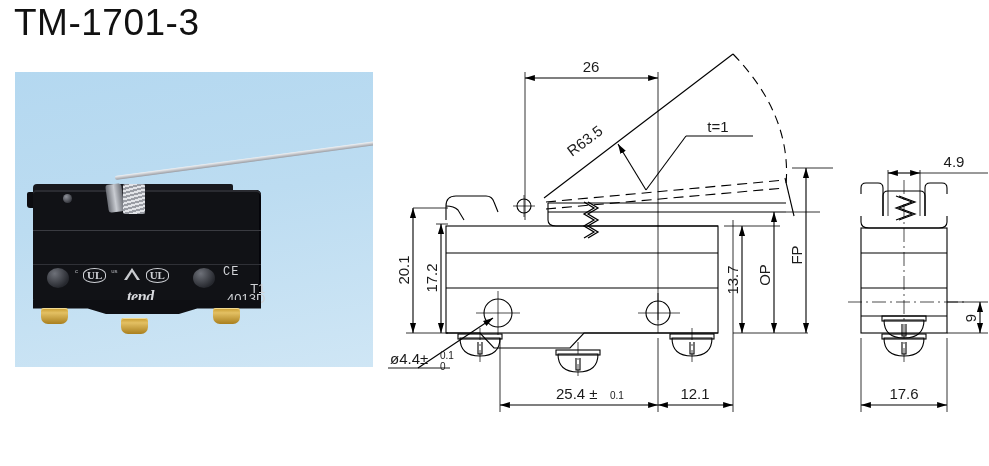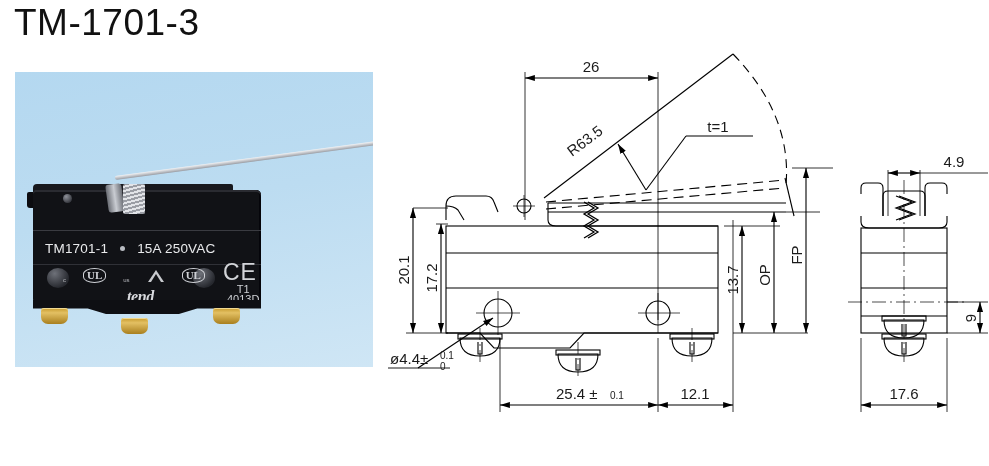--- a/index.html
+++ b/index.html
@@ -88,22 +88,22 @@
     white-space: nowrap;
   }
   .label-dot {
     width: 5px; height: 5px;
     border-radius: 50%;
     background: #b9bcc2;
     margin: 0 4px;
   }
   .marks-row {
     position: absolute;
-    left: 48px; top: 196px;
-    display: flex; align-items: flex-end; gap: 17px;
+    left: 60px; top: 196px;
+    display: flex; align-items: flex-start; gap: 5px;
   }
   .ul-mark {
     color: #cfd1d6;
     font-size: 11px;
     border: 1.4px solid #cfd1d6;
     border-radius: 50% / 42%;
     padding: 0px 3px;
     font-weight: 700;
     font-family: "Liberation Serif", serif;
     line-height: 1.15;
@@ -137,33 +137,33 @@
   .knob {
     position: absolute;
     width: 22px; height: 20px;
     border-radius: 50%;
     background: radial-gradient(circle at 35% 28%, #6e7179, #26282e 72%);
   }
   #knob-left { left: 32px; top: 196px; }
   #knob-right { left: 178px; top: 196px; }
   .ce-mark {
     position: absolute;
-    left: 208px; top: 187px;
+    left: 208px; top: 193px;
     color: #d2d4d8;
-    font-size: 23px;
+    font-size: 12px;
     letter-spacing: 1px;
-    font-family: Liberation Sans, sans-serif;
+    font-family: Liberation Mono, monospace;
   }
   .t1-mark {
     position: absolute;
     left: 212px; top: 212px;
     color: #cfd1d5;
-    font-size: 11px;
+    font-size: 13px;
     line-height: 10px;
-    text-align: center;
+    text-align: right;
   }
   .brand {
     position: absolute;
     left: 112px; top: 216px;
     color: #d9dade;
     font-size: 16px;
     font-style: italic;
     font-weight: 700;
     font-family: "Liberation Serif", serif;
     letter-spacing: -0.4px;
@@ -234,25 +234,20 @@
 <div id="page-title">TM-1701-3</div>
 
 <div id="photo">
   <div class="sw-top"></div>
   <div class="sw-notch"></div>
   <div class="sw-body"></div>
   <div class="sw-shelf"></div>
   <div class="sw-shelf2"></div>
   <div class="sw-rivet"></div>
 
-  <div class="label-row">
-    <span class="label-txt">TM1701-1</span>
-    <span class="label-dot"></span>
-    <span class="label-txt">15A 250VAC</span>
-  </div>
 
   <div class="knob" id="knob-left"></div>
   <div class="knob" id="knob-right"></div>
 
   <div class="marks-row">
     <span class="ul-sub">c</span>
     <span class="ul-mark">UL</span>
     <span class="ul-sub">us</span>
     <span class="tri-mark"></span>
     <span class="ul-mark">UL</span>

